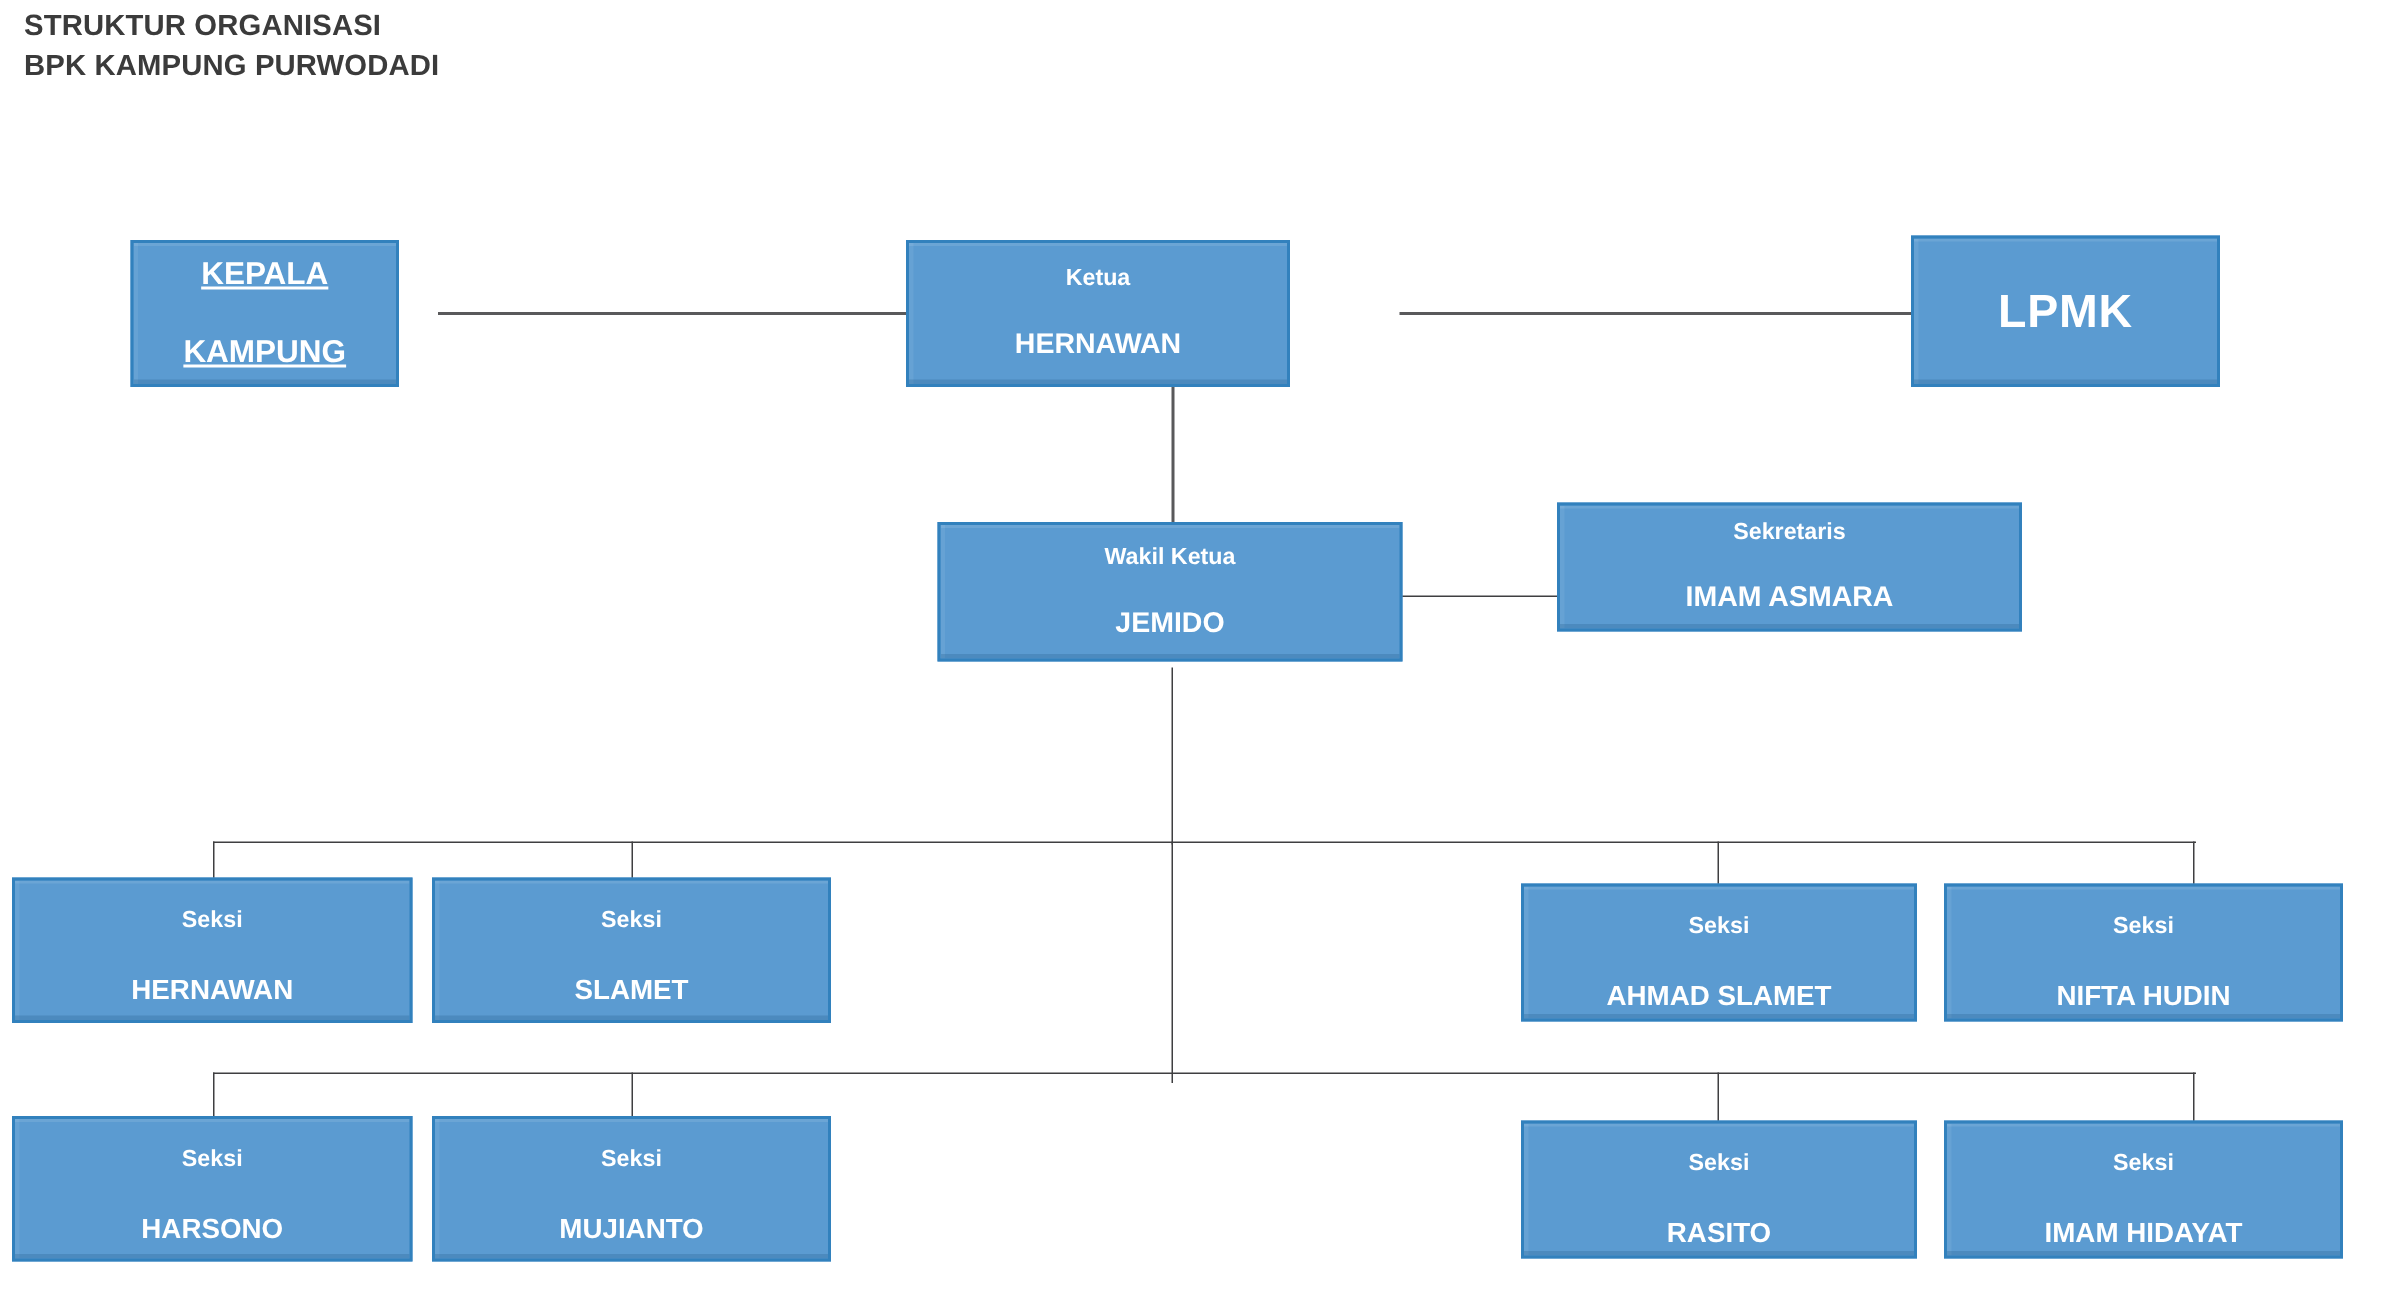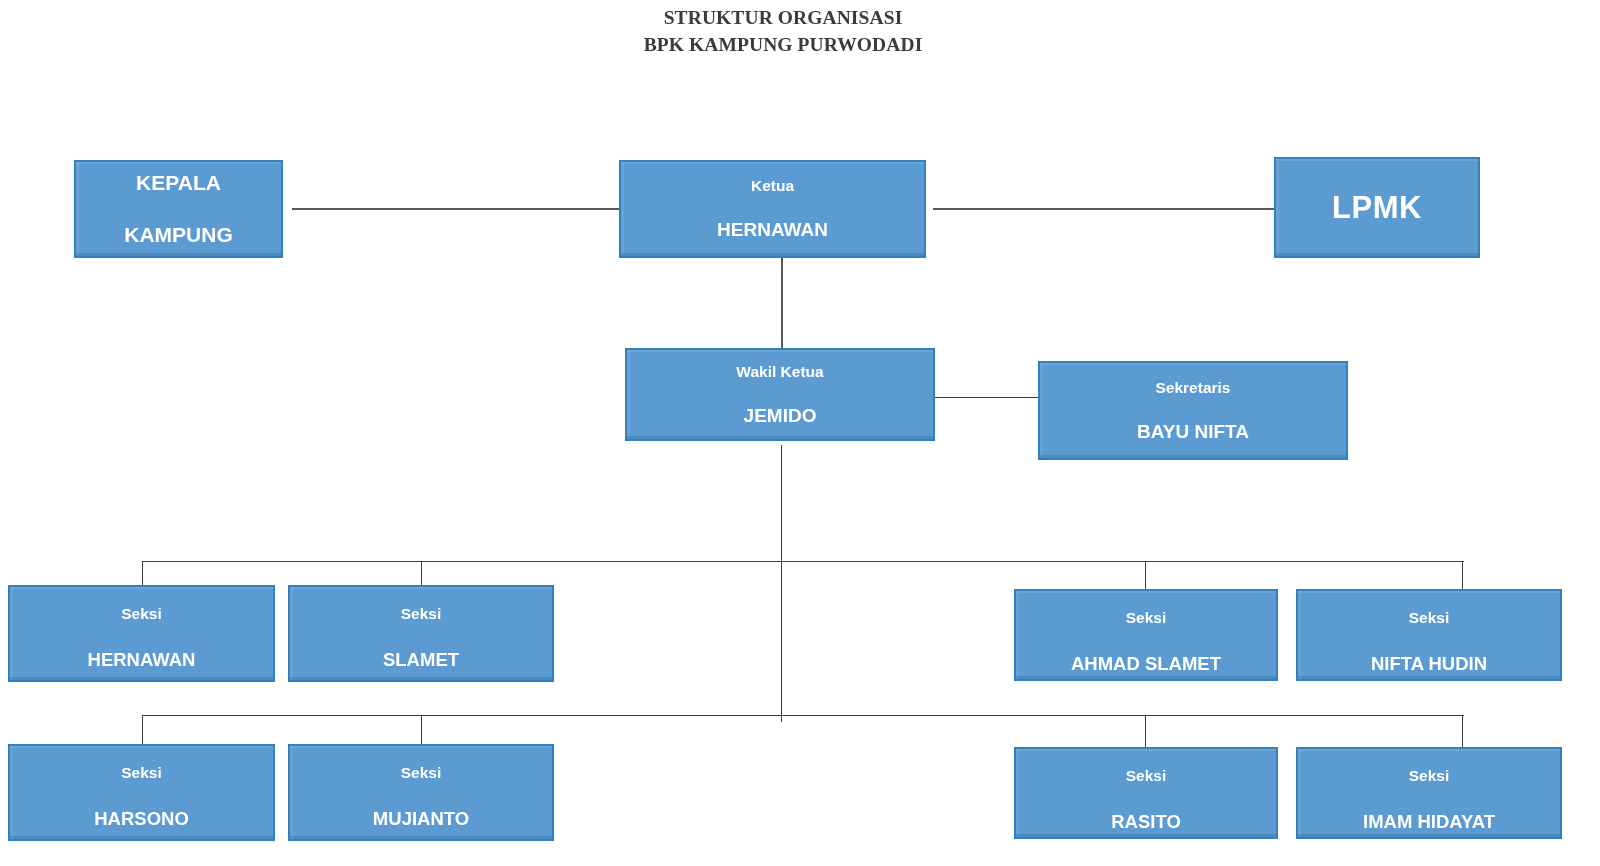--- a/index.html
+++ b/index.html
@@ -16,25 +16,24 @@
     position: relative;
     width: 1600px;
     height: 866px;
     background: #ffffff;
     overflow: hidden;
   }
 
   
   .title-block {
     position: absolute;
-    left: 0;
+    left: 16px;
     top: 4px;
     width: 1566px;
-    text-align: center;
-    font-family: Liberation Serif, serif;
+    text-align: left;
   }
   .title-line {
     display: block;
     font-size: 19.5px;
     font-weight: bold;
     color: #3b3b3b;
     line-height: 27px;
     letter-spacing: 0.1px;
     white-space: nowrap;
   }
@@ -145,46 +144,46 @@
   <div class="line-v line-thin" style="left:421px; top:561px; height:26px;"></div>
   <div class="line-v line-thin" style="left:1145px; top:561px; height:30px;"></div>
   <div class="line-v line-thin" style="left:1462px; top:561px; height:30px;"></div>
 
   <div class="line-h line-thin" style="left:142px; top:715px; width:1322px;"></div>
   <div class="line-v line-thin" style="left:142px; top:715px; height:30px;"></div>
   <div class="line-v line-thin" style="left:421px; top:715px; height:30px;"></div>
   <div class="line-v line-thin" style="left:1145px; top:715px; height:33px;"></div>
   <div class="line-v line-thin" style="left:1462px; top:715px; height:33px;"></div>
 
-  <div class="node plain" style="left:74px; top:160px; width:209px; height:98px;">
+  <div class="node plain" style="left:87px; top:160px; width:179px; height:98px;text-decoration:underline;">
     <span class="big">KEPALA</span>
     <span class="gap"></span>
     <span class="big">KAMPUNG</span>
   </div>
 
-  <div class="node" style="left:619px; top:160px; width:307px; height:98px;">
+  <div class="node" style="left:604px; top:160px; width:256px; height:98px;">
     <span class="role">Ketua</span>
     <span class="gap"></span>
     <span class="person">HERNAWAN</span>
   </div>
 
   <div class="node plain" style="left:1274px; top:157px; width:206px; height:101px;">
     <span class="xl">LPMK</span>
   </div>
 
   <div class="node" style="left:625px; top:348px; width:310px; height:93px;">
     <span class="role">Wakil Ketua</span>
     <span class="gap"></span>
     <span class="person">JEMIDO</span>
   </div>
 
-  <div class="node" style="left:1038px; top:361px; width:310px; height:99px;">
+  <div class="node" style="left:1038px; top:335px; width:310px; height:86px;">
     <span class="role">Sekretaris</span>
     <span class="gap"></span>
-    <span class="person">BAYU NIFTA</span>
+    <span class="person">IMAM ASMARA</span>
   </div>
 
   <div class="node seksi" style="left:8px; top:585px; width:267px; height:97px;">
     <span class="role">Seksi</span>
     <span class="person">HERNAWAN</span>
   </div>
 
   <div class="node seksi" style="left:288px; top:585px; width:266px; height:97px;">
     <span class="role">Seksi</span>
     <span class="person">SLAMET</span>

